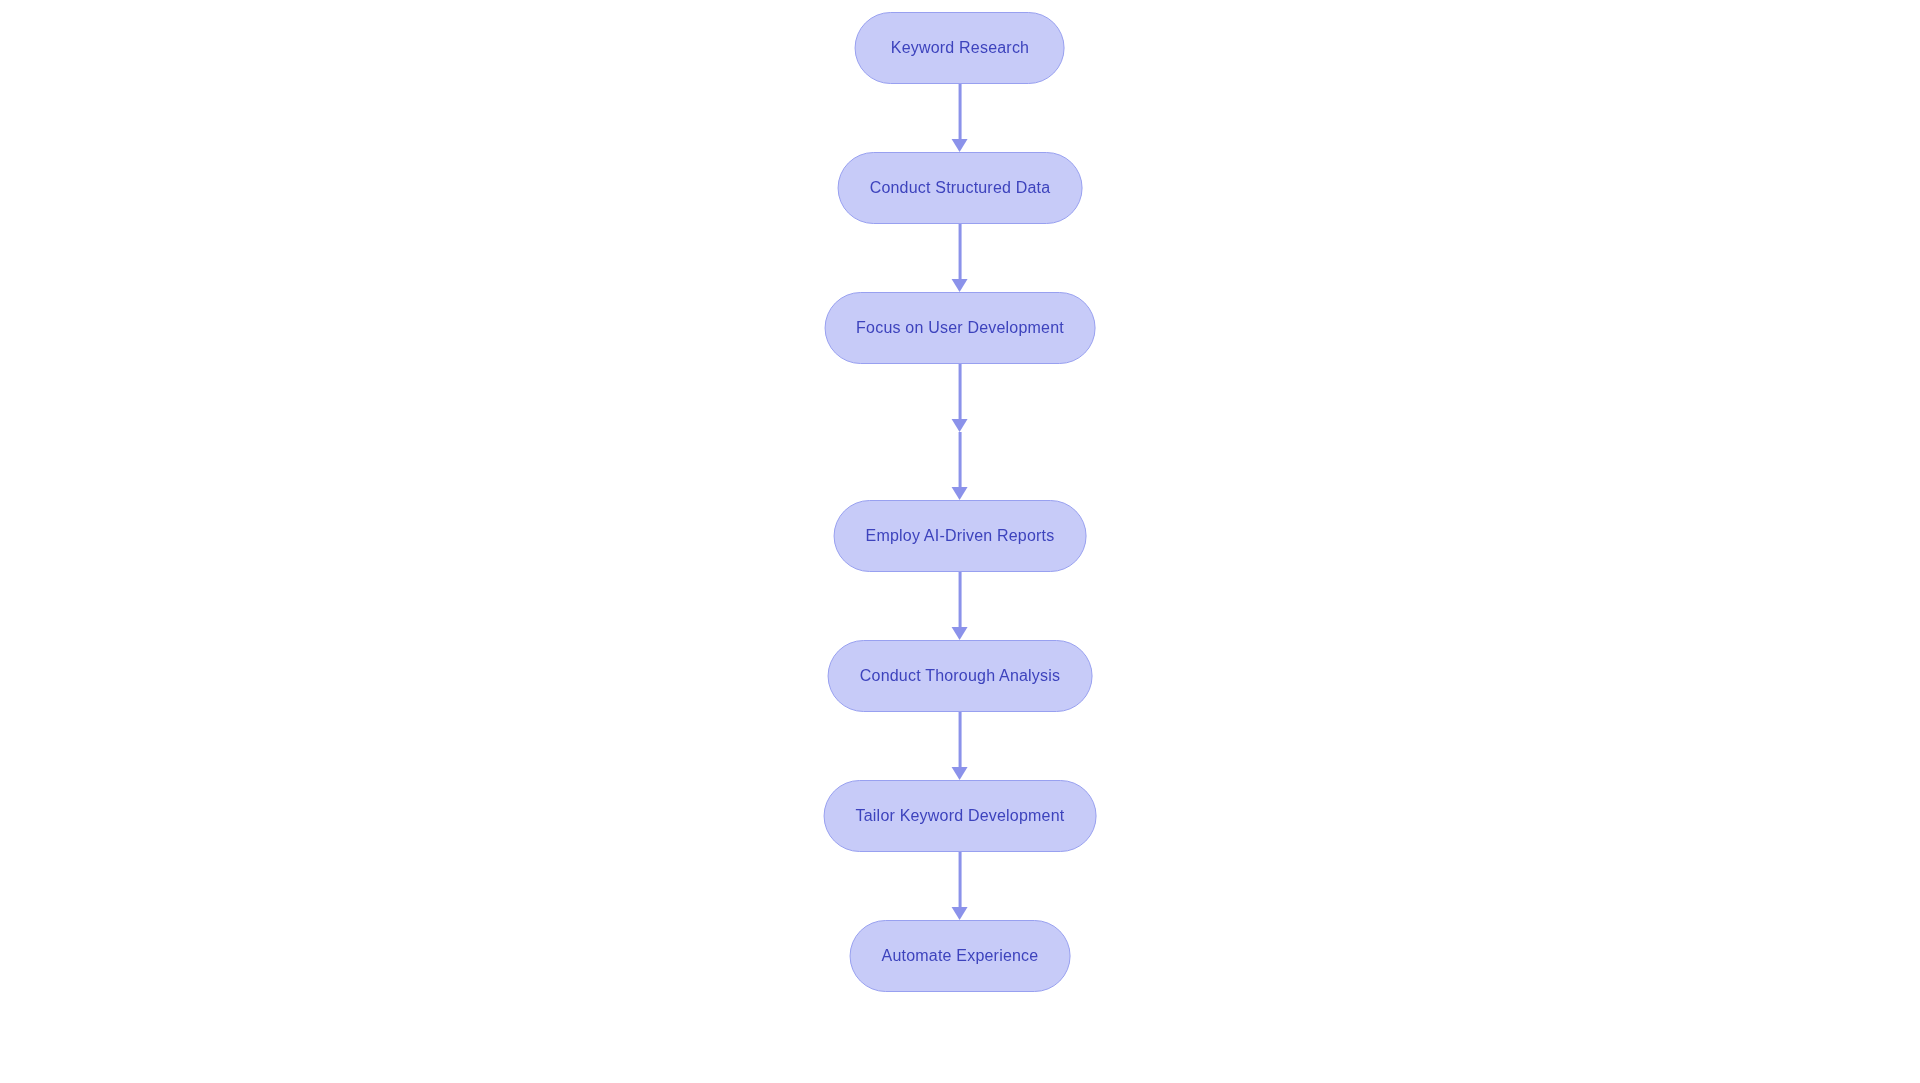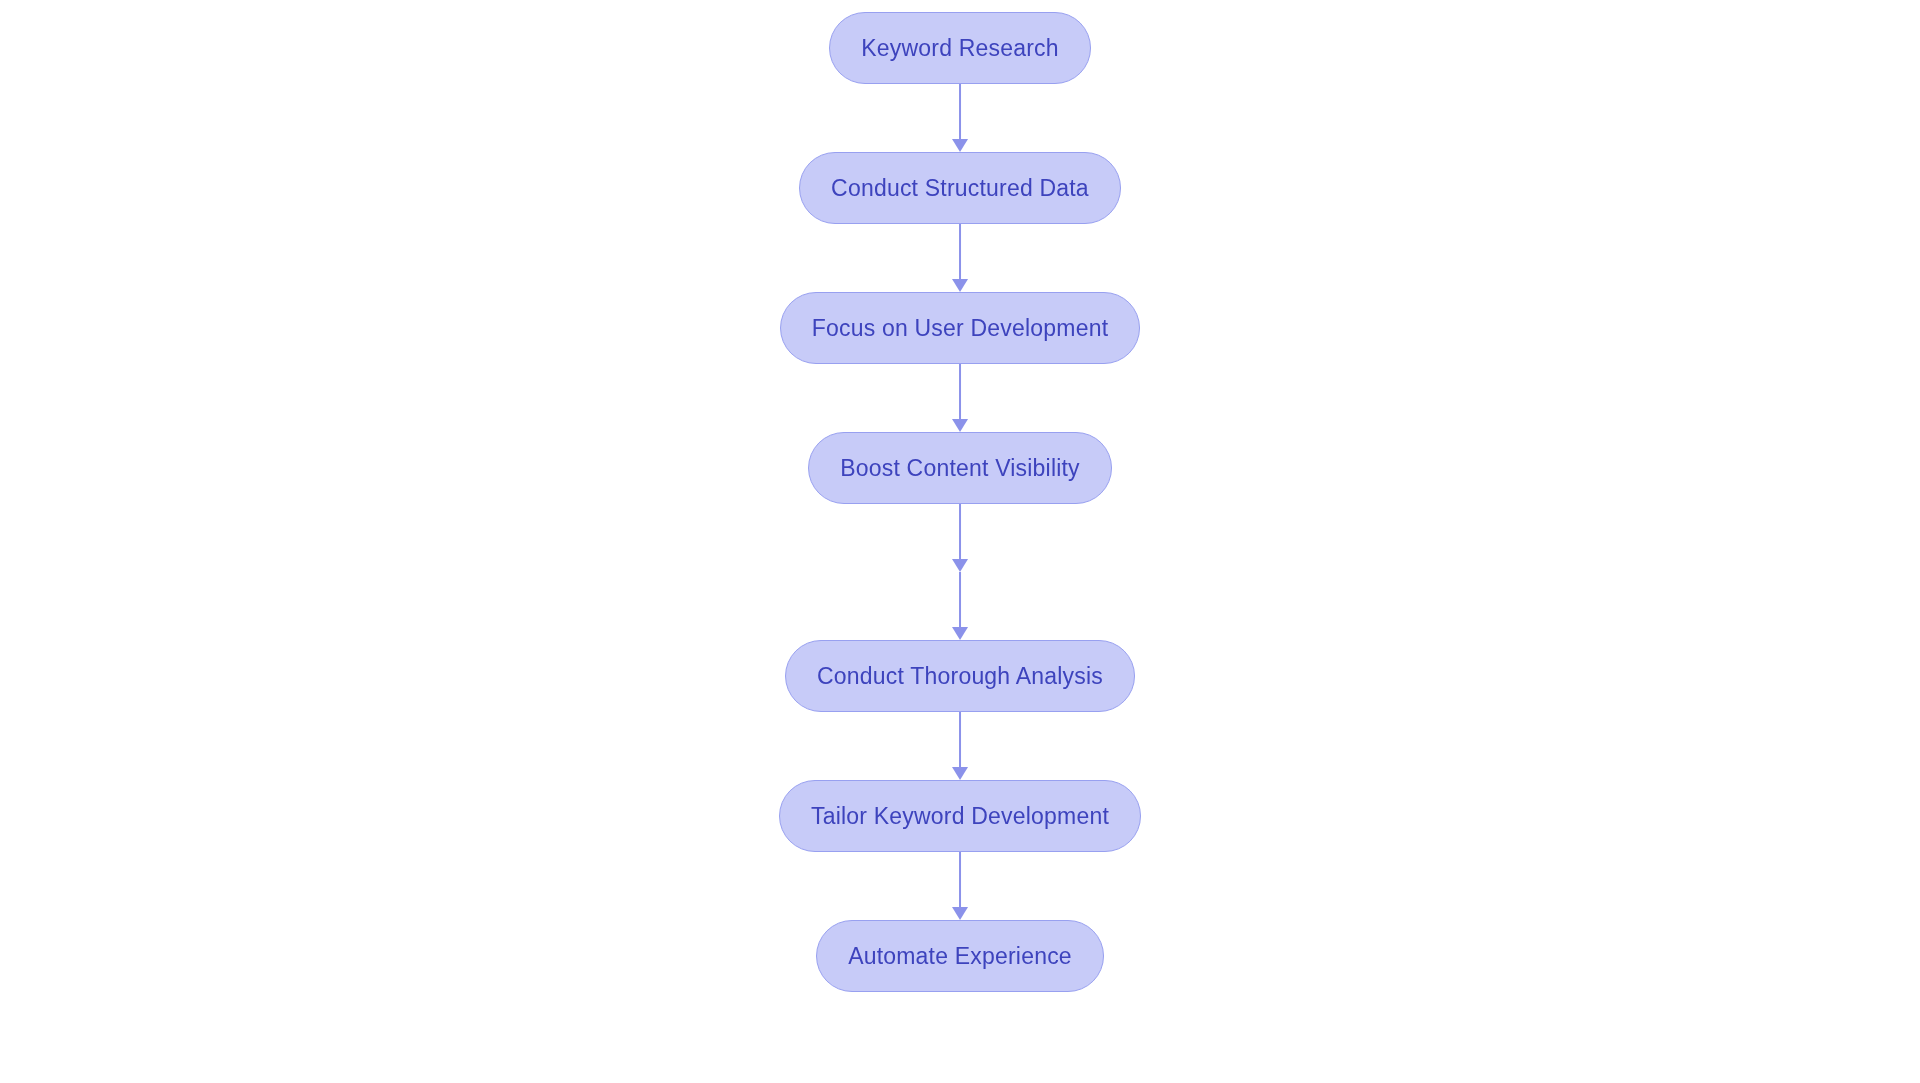--- a/index.html
+++ b/index.html
@@ -38,21 +38,21 @@
     display: flex;
     align-items: center;
     justify-content: center;
     background: var(--node-fill);
     border: 1.5px solid var(--node-border);
     border-radius: 36px;
     flex: 0 0 auto;
   }
   .node-label {
     color: var(--node-text);
-    font-size: 23px;
+    font-size: 16px;
     letter-spacing: 0.2px;
     white-space: nowrap;
     text-align: center;
   }
   .connector {
     height: 68px;
     display: flex;
     flex-direction: column;
     align-items: center;
     flex: 0 0 auto;
@@ -96,29 +96,29 @@
 
   <div class="node">
     <span class="node-label">Focus on User Development</span>
   </div>
 
   <div class="connector">
     <div class="line"></div>
     <div class="head"></div>
   </div>
 
-  <div class="node">
-    <span class="node-label">Boost Content Visibility</span>
-  </div>
 
   <div class="connector">
     <div class="line"></div>
     <div class="head"></div>
   </div>
 
+  <div class="node">
+    <span class="node-label">Employ AI-Driven Reports</span>
+  </div>
 
   <div class="connector">
     <div class="line"></div>
     <div class="head"></div>
   </div>
 
   <div class="node">
     <span class="node-label">Conduct Thorough Analysis</span>
   </div>
 

